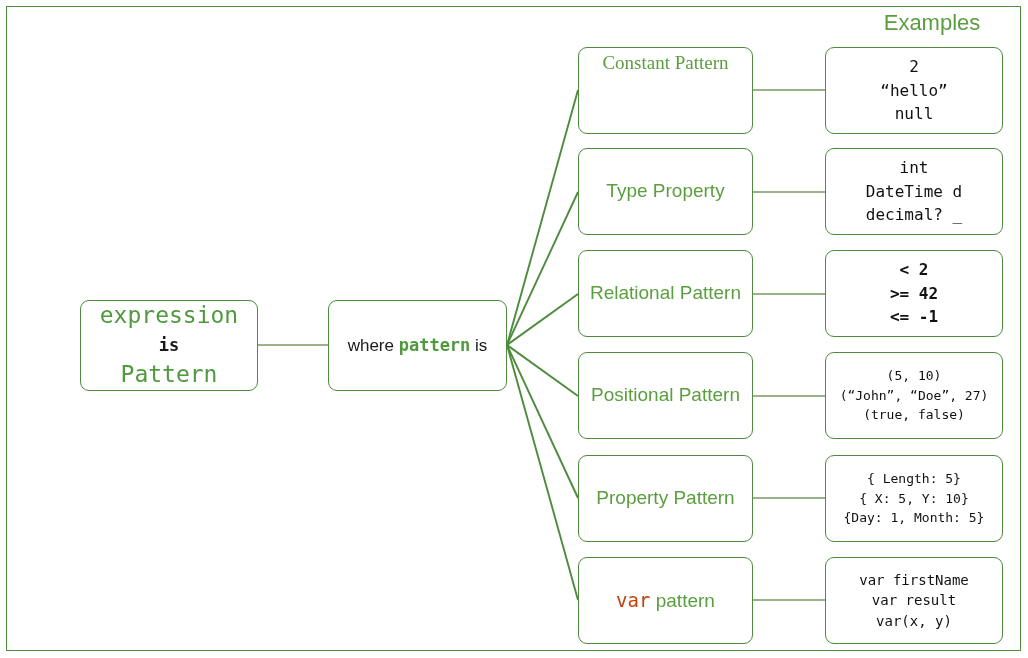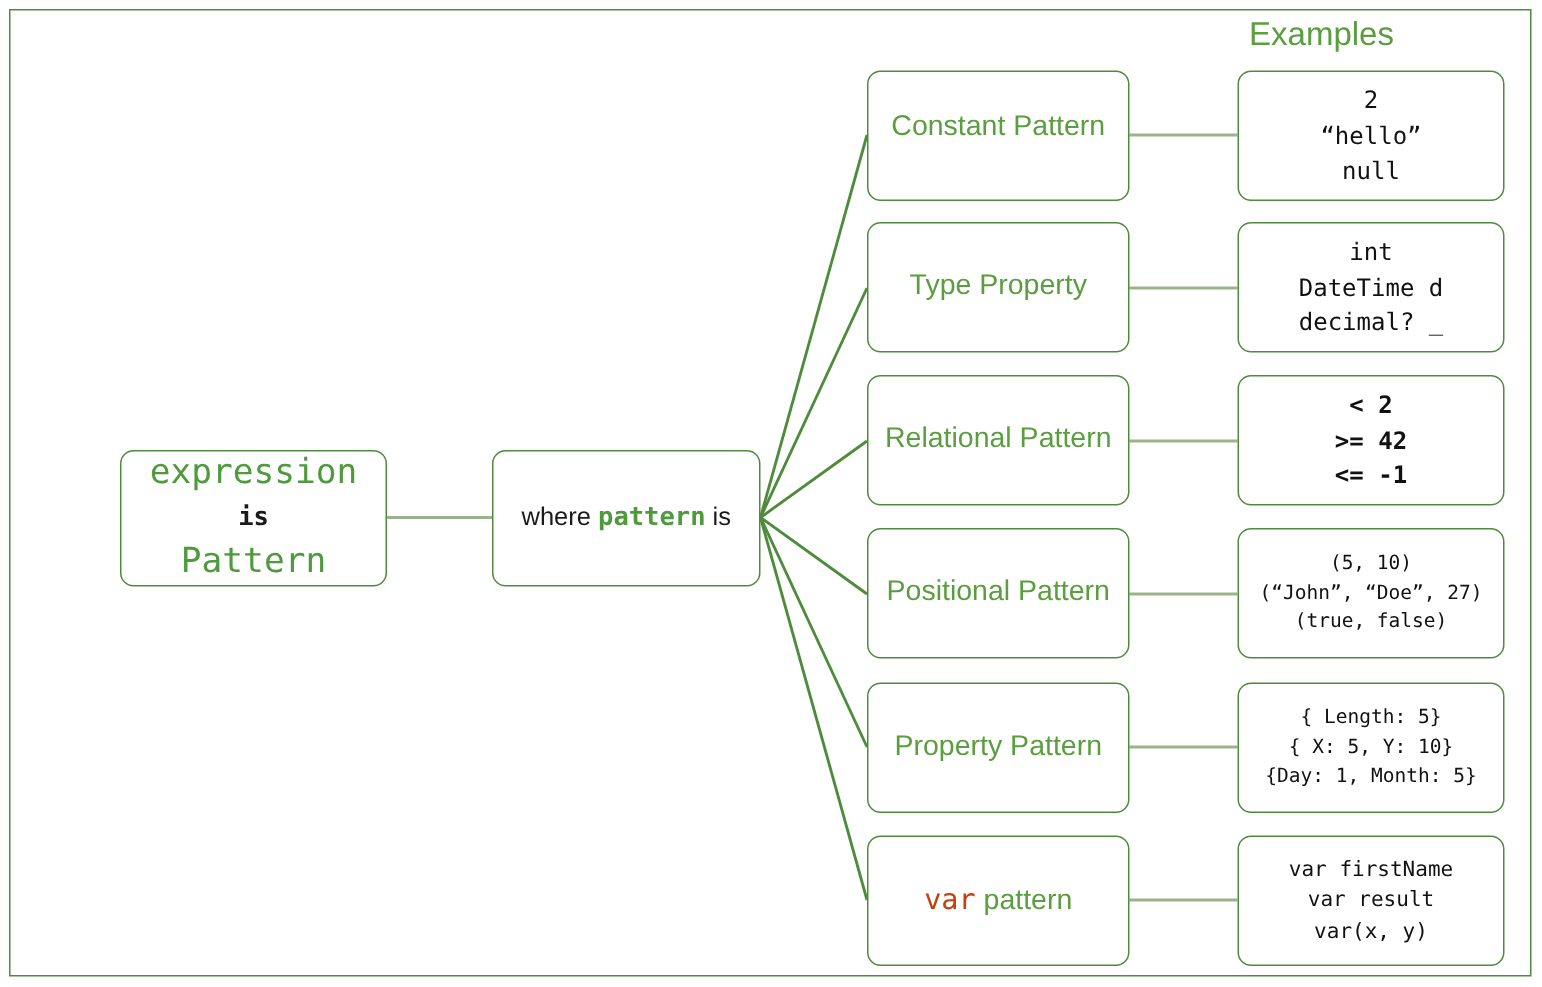--- a/index.html
+++ b/index.html
@@ -101,21 +101,22 @@
     left: 578px;
     width: 175px;
     height: 87px;
   }
   .pattern-box .plabel {
     color: #5b9e3f;
     font-size: 19px;
     white-space: nowrap;
   }
   .pattern-box.top-align .plabel {
-    margin-top: 24px;
+    margin-top: 2px;
+    font-family: Liberation Serif, serif;
   }
   .pattern-box .var-kw {
     font-family: "DejaVu Sans Mono", "Liberation Mono", monospace;
     color: #c2410c;
     font-size: 19px;
   }
 
   
   .example-box {
     left: 825px;
@@ -131,21 +132,21 @@
     white-space: nowrap;
   }
   .ex-size-md .ex-line { font-size: 16px; line-height: 1.48; }
   .ex-size-sm .ex-line { font-size: 13px; line-height: 1.52; }
   .ex-size-lg .ex-line { font-size: 14px; line-height: 1.45; }
   .ex-bold .ex-line { font-weight: bold; }
 
   
   #examples-title {
     position: absolute;
-    left: 792px;
+    left: 843px;
     top: 10px;
     width: 178px;
     text-align: center;
     color: #5b9e3f;
     font-size: 22px;
   }
 </style>
 </head>
 <body>
 

